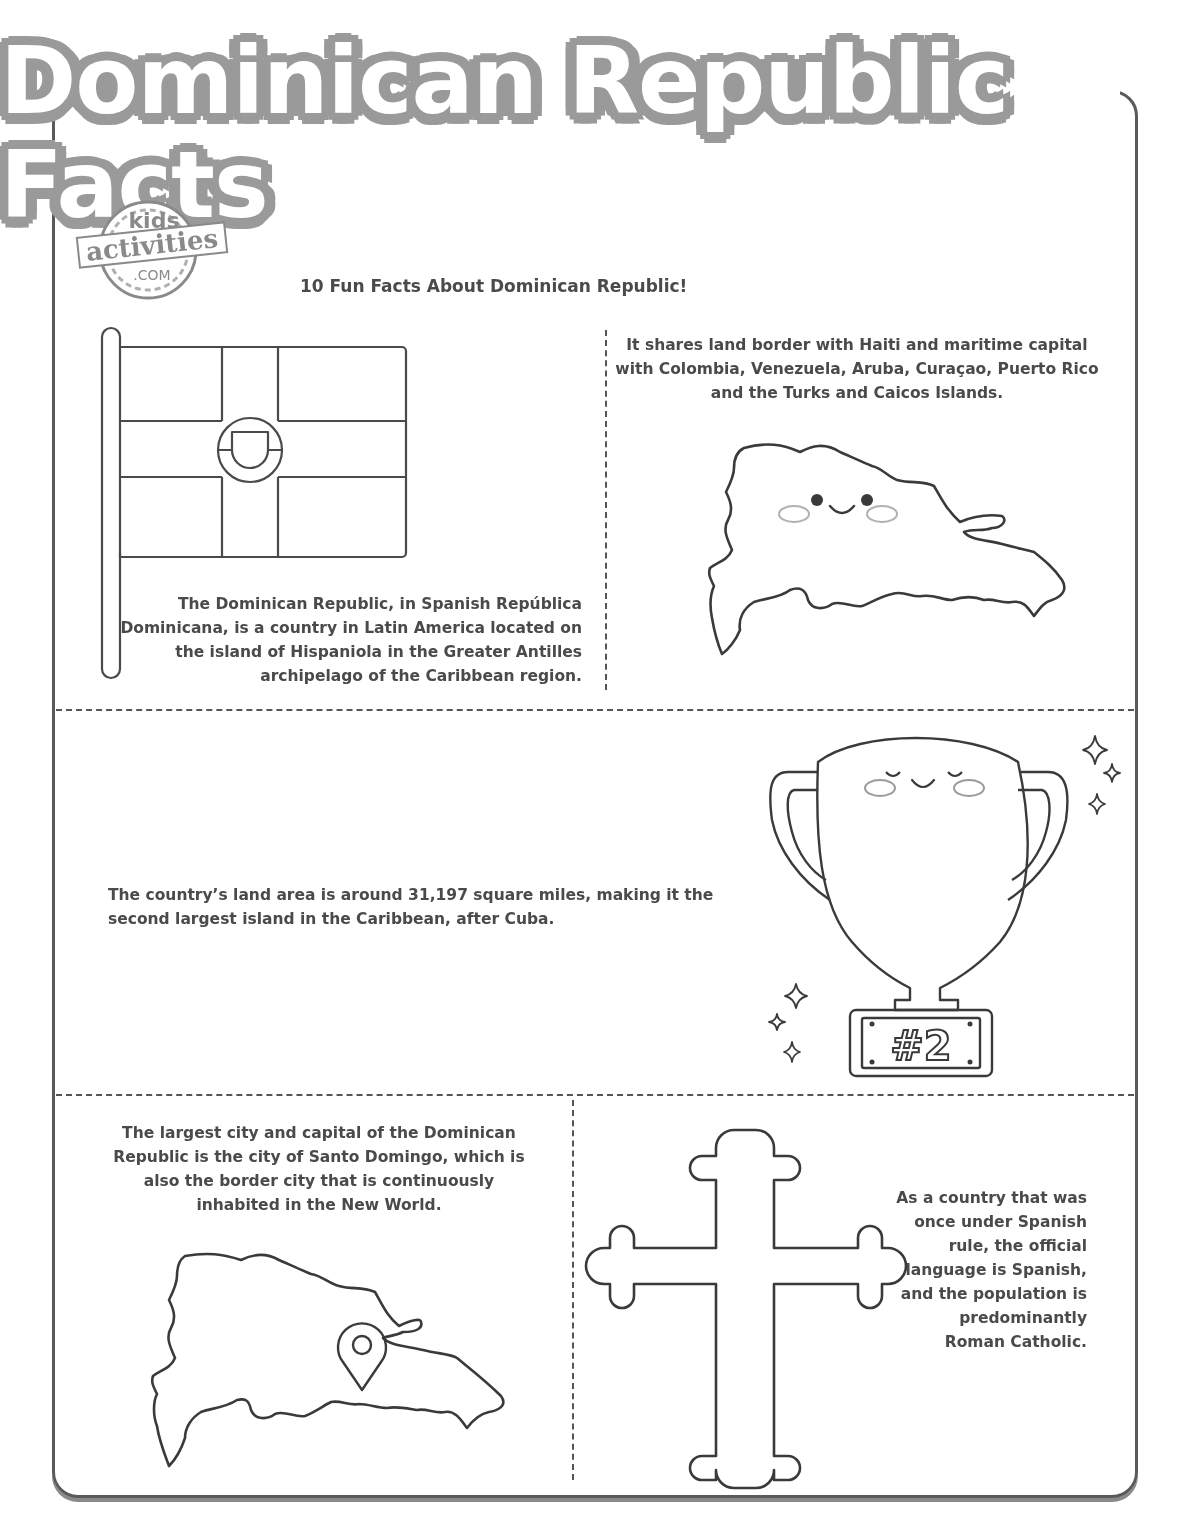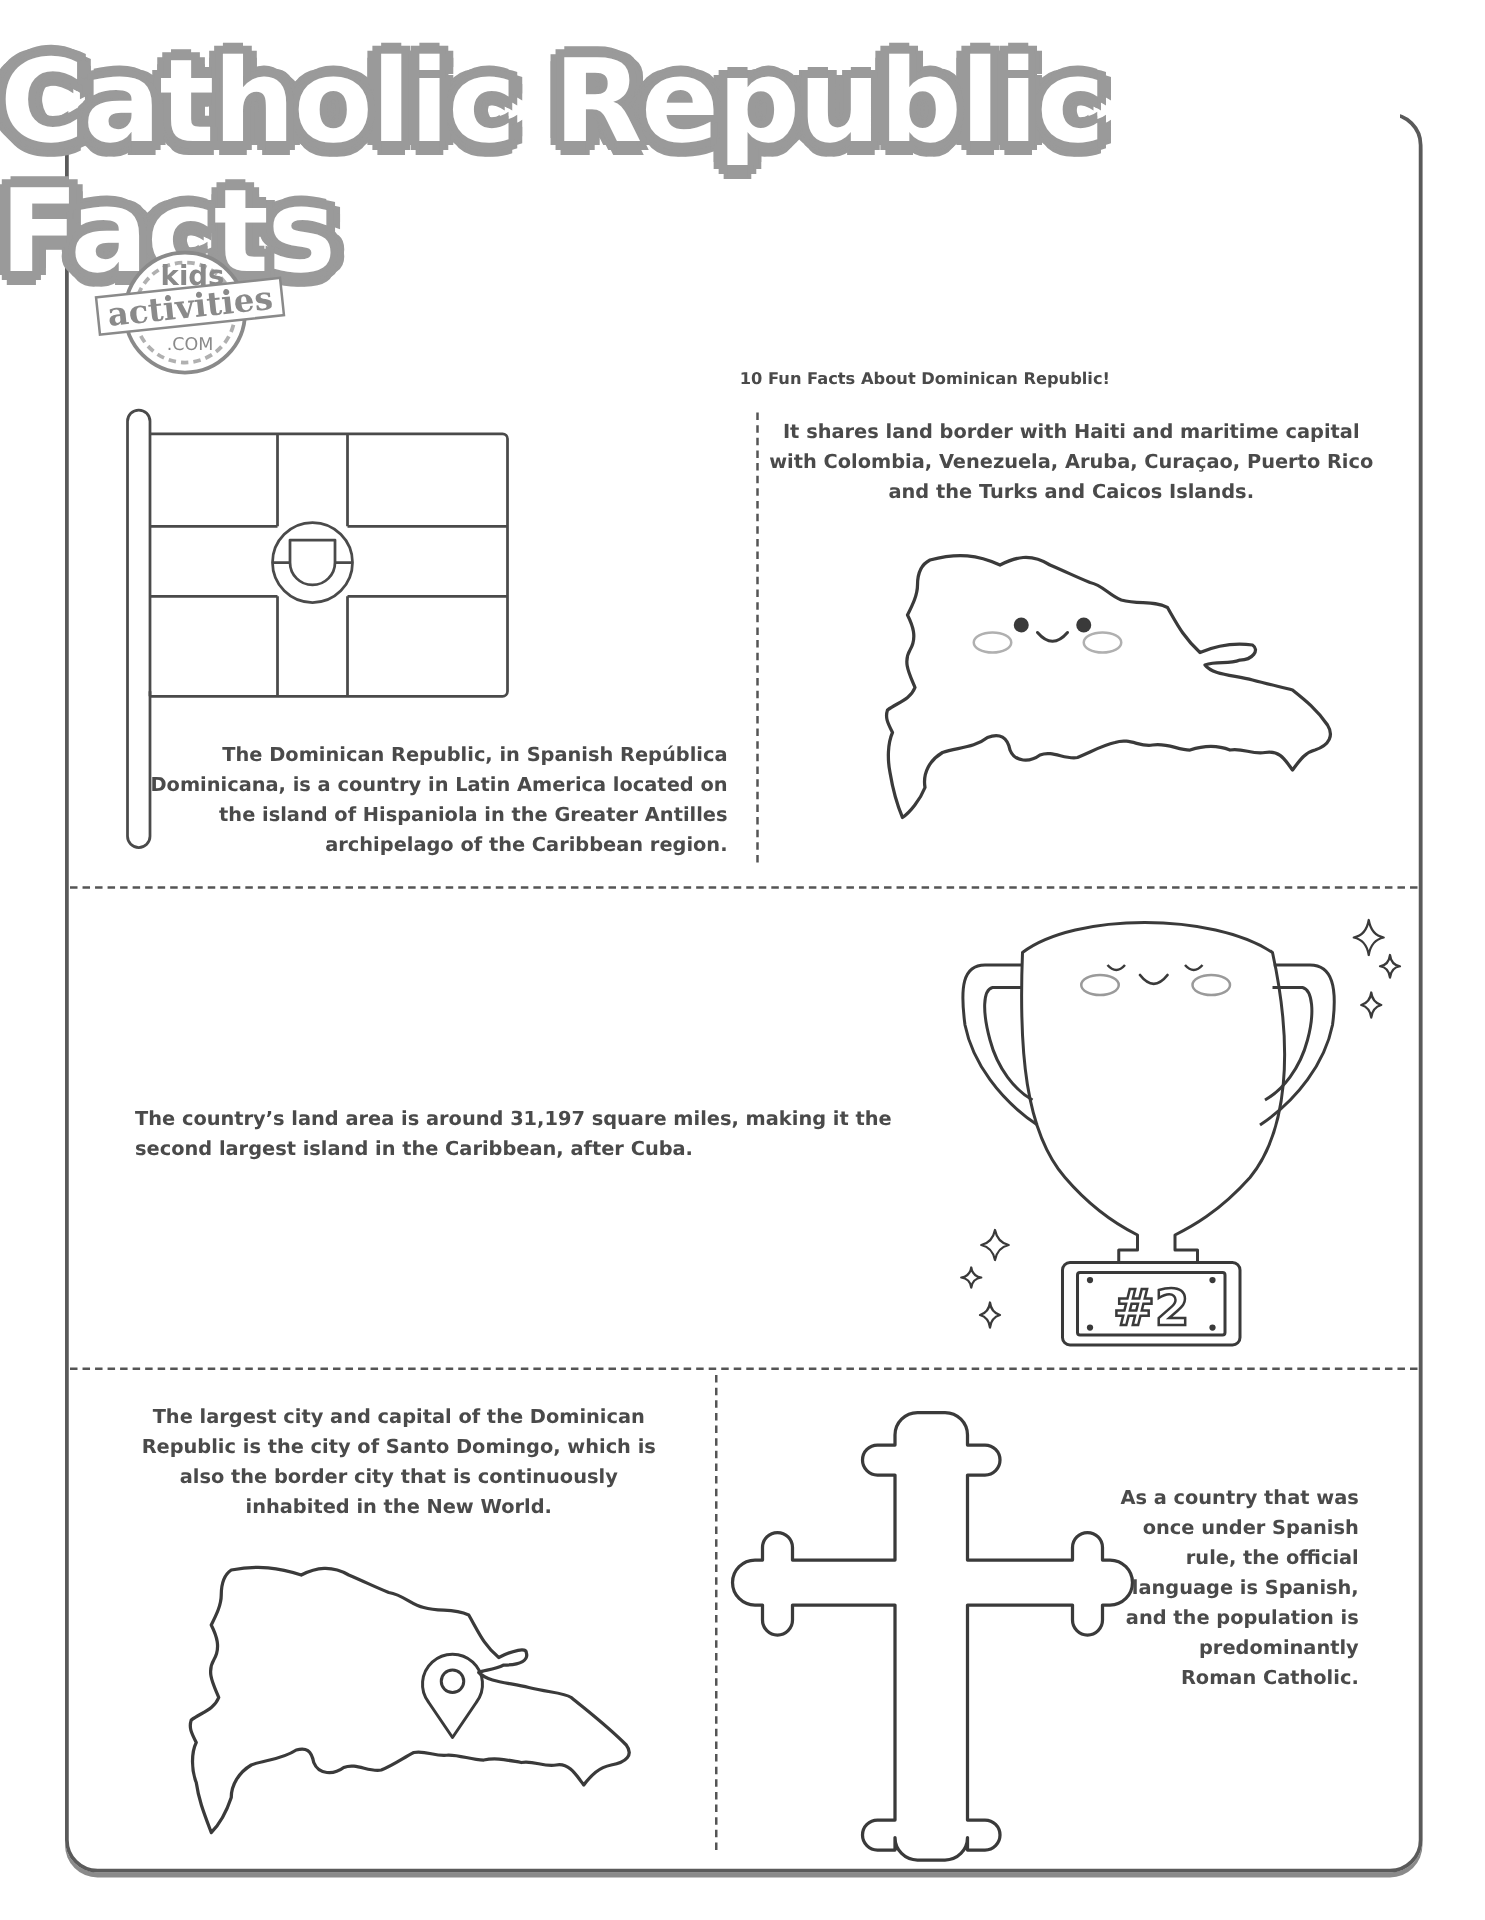--- a/index.html
+++ b/index.html
@@ -18,43 +18,43 @@
         7px 7px 0 #9a9a9a, -7px 7px 0 #9a9a9a, 7px -7px 0 #9a9a9a, -7px -7px 0 #9a9a9a,
         11px 3px 0 #9a9a9a, -11px 3px 0 #9a9a9a, 3px 11px 0 #9a9a9a, -3px 11px 0 #9a9a9a,
         11px -3px 0 #9a9a9a, -11px -3px 0 #9a9a9a;
     }
     .title-1 { font-size: 92px; position: absolute; left: 0; top: 36px; width: 1188px; }
     .title-2 { font-size: 92px; position: absolute; left: 0; top: 140px; width: 964px; }
     .title-bg { position: absolute; background: #ffffff; }
 
     .logo { position: absolute; left: 78px; top: 188px; width: 150px; height: 110px; }
 
-    .subtitle { position: absolute; left: 300px; top: 276px; width: 588px; text-align: right;
-      font-weight: bold; font-size: 13px; color: #4a4a4a; margin-top: 20px; }
+    .subtitle { position: absolute; left: 300px; top: 276px; width: 588px; text-align: left;
+      font-weight: bold; font-size: 17px; color: #4a4a4a; }
 
     .dash-h { position: absolute; height: 0; border-top: 2px dashed #555; }
     .dash-v { position: absolute; width: 0; border-left: 2px dashed #555; }
 
     .fact { position: absolute; font-weight: bold; font-size: 15.5px; line-height: 24px; color: #4a4a4a; }
     .fact-1 { left: 120px; top: 568px; width: 462px; text-align: right; margin-top: 24px; }
     .fact-2 { left: 612px; top: 333px; width: 490px; text-align: center; }
     .fact-3 { left: 108px; top: 883px; width: 640px; text-align: left; }
     .fact-4 { left: 100px; top: 1121px; width: 438px; text-align: center; }
     .fact-5 { left: 895px; top: 1186px; width: 192px; text-align: right; }
 
     svg { position: absolute; overflow: visible; }
   </style>
 </head>
 <body>
 
 <div class="frame"></div>
 
 <div class="title-bg" style="left:80px;top:40px;width:1040px;height:110px;"></div>
 <div class="title-bg" style="left:440px;top:140px;width:310px;height:110px;"></div>
-<div class="title-line title-1">Catholic Republic</div>
+<div class="title-line title-1">Dominican Republic</div>
 <div class="title-line title-2">Facts</div>
 
 <svg class="logo" viewBox="0 0 150 110" width="150" height="110" style="left:78px;top:188px;">
   <circle cx="70" cy="62" r="48" fill="#fff" stroke="#8a8a8a" stroke-width="3"></circle>
   <circle cx="70" cy="62" r="40" fill="none" stroke="#b0b0b0" stroke-width="3" stroke-dasharray="6 4"></circle>
   <text x="76" y="40" text-anchor="middle" font-family="DejaVu Sans, sans-serif" font-weight="bold" font-size="22" fill="#8a8a8a">kids</text>
   <rect x="0" y="42" width="148" height="30" fill="#fff" stroke="#8a8a8a" stroke-width="2" transform="rotate(-6 74 57)"></rect>
   <text x="74" y="66" text-anchor="middle" font-family="DejaVu Serif, serif" font-weight="bold" font-size="26" fill="#8a8a8a" transform="rotate(-6 74 57)">activities</text>
   <text x="74" y="92" text-anchor="middle" font-family="DejaVu Sans, sans-serif" font-size="14" fill="#8a8a8a">.COM</text>
 </svg>

